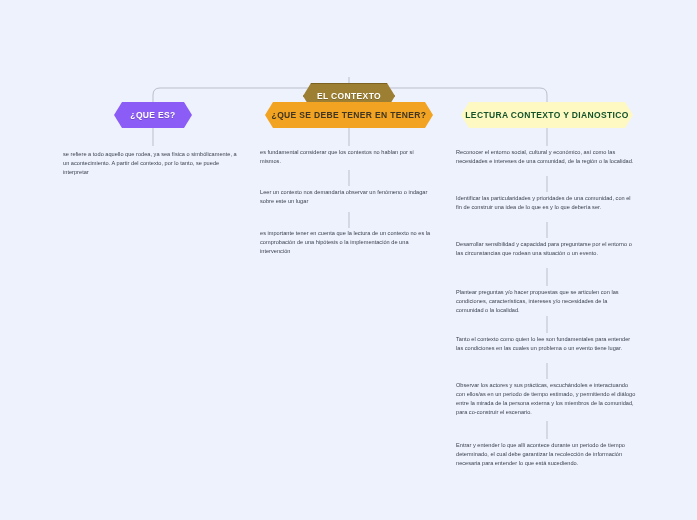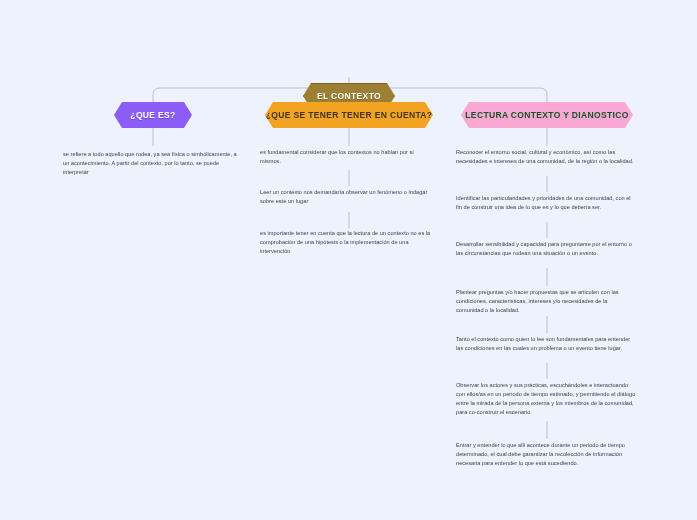--- a/index.html
+++ b/index.html
@@ -69,21 +69,21 @@
     left: 265px;
     top: 102px;
     width: 168px;
     background: #f2a321;
   }
   .node-b2 .node-inner { color: #3f3520; text-shadow: none; }
   .node-b3 {
     left: 461px;
     top: 102px;
     width: 172px;
-    background: #f9a8d4;
+    background: #fef9c3;
   }
   .node-b3 .node-inner { color: #14532a; text-shadow: none; }
 
   
   .node::after {
     content: "";
     position: absolute;
     inset: 0;
     clip-path: polygon(8px 0, calc(100% - 8px) 0, 100% 50%, calc(100% - 8px) 100%, 8px 100%, 0 50%);
     pointer-events: none;
@@ -132,21 +132,21 @@
 
   <div class="node node-root">
     <span class="node-inner">EL CONTEXTO</span>
   </div>
 
   <div class="node node-b1">
     <span class="node-inner">¿QUE ES?</span>
   </div>
 
   <div class="node node-b2">
-    <span class="node-inner">¿QUE SE TENER TENER EN CUENTA?</span>
+    <span class="node-inner">¿QUE SE DEBE TENER EN TENER?</span>
   </div>
 
   <div class="node node-b3">
     <span class="node-inner">LECTURA CONTEXTO Y DIANOSTICO</span>
   </div>
 
   <div class="leaf col-left" style="top:150px;">se refiere a todo aquello que rodea, ya sea física o simbólicamente, a un acontecimiento. A partir del contexto, por lo tanto, se puede interpretar</div>
 
   <div class="leaf col-mid" style="top:148px;">es fundamental considerar que los contextos no hablan por sí mismos.</div>
   <div class="leaf col-mid" style="top:188px;">Leer un contexto nos demandaría observar un fenómeno o indagar sobre este un lugar</div>

